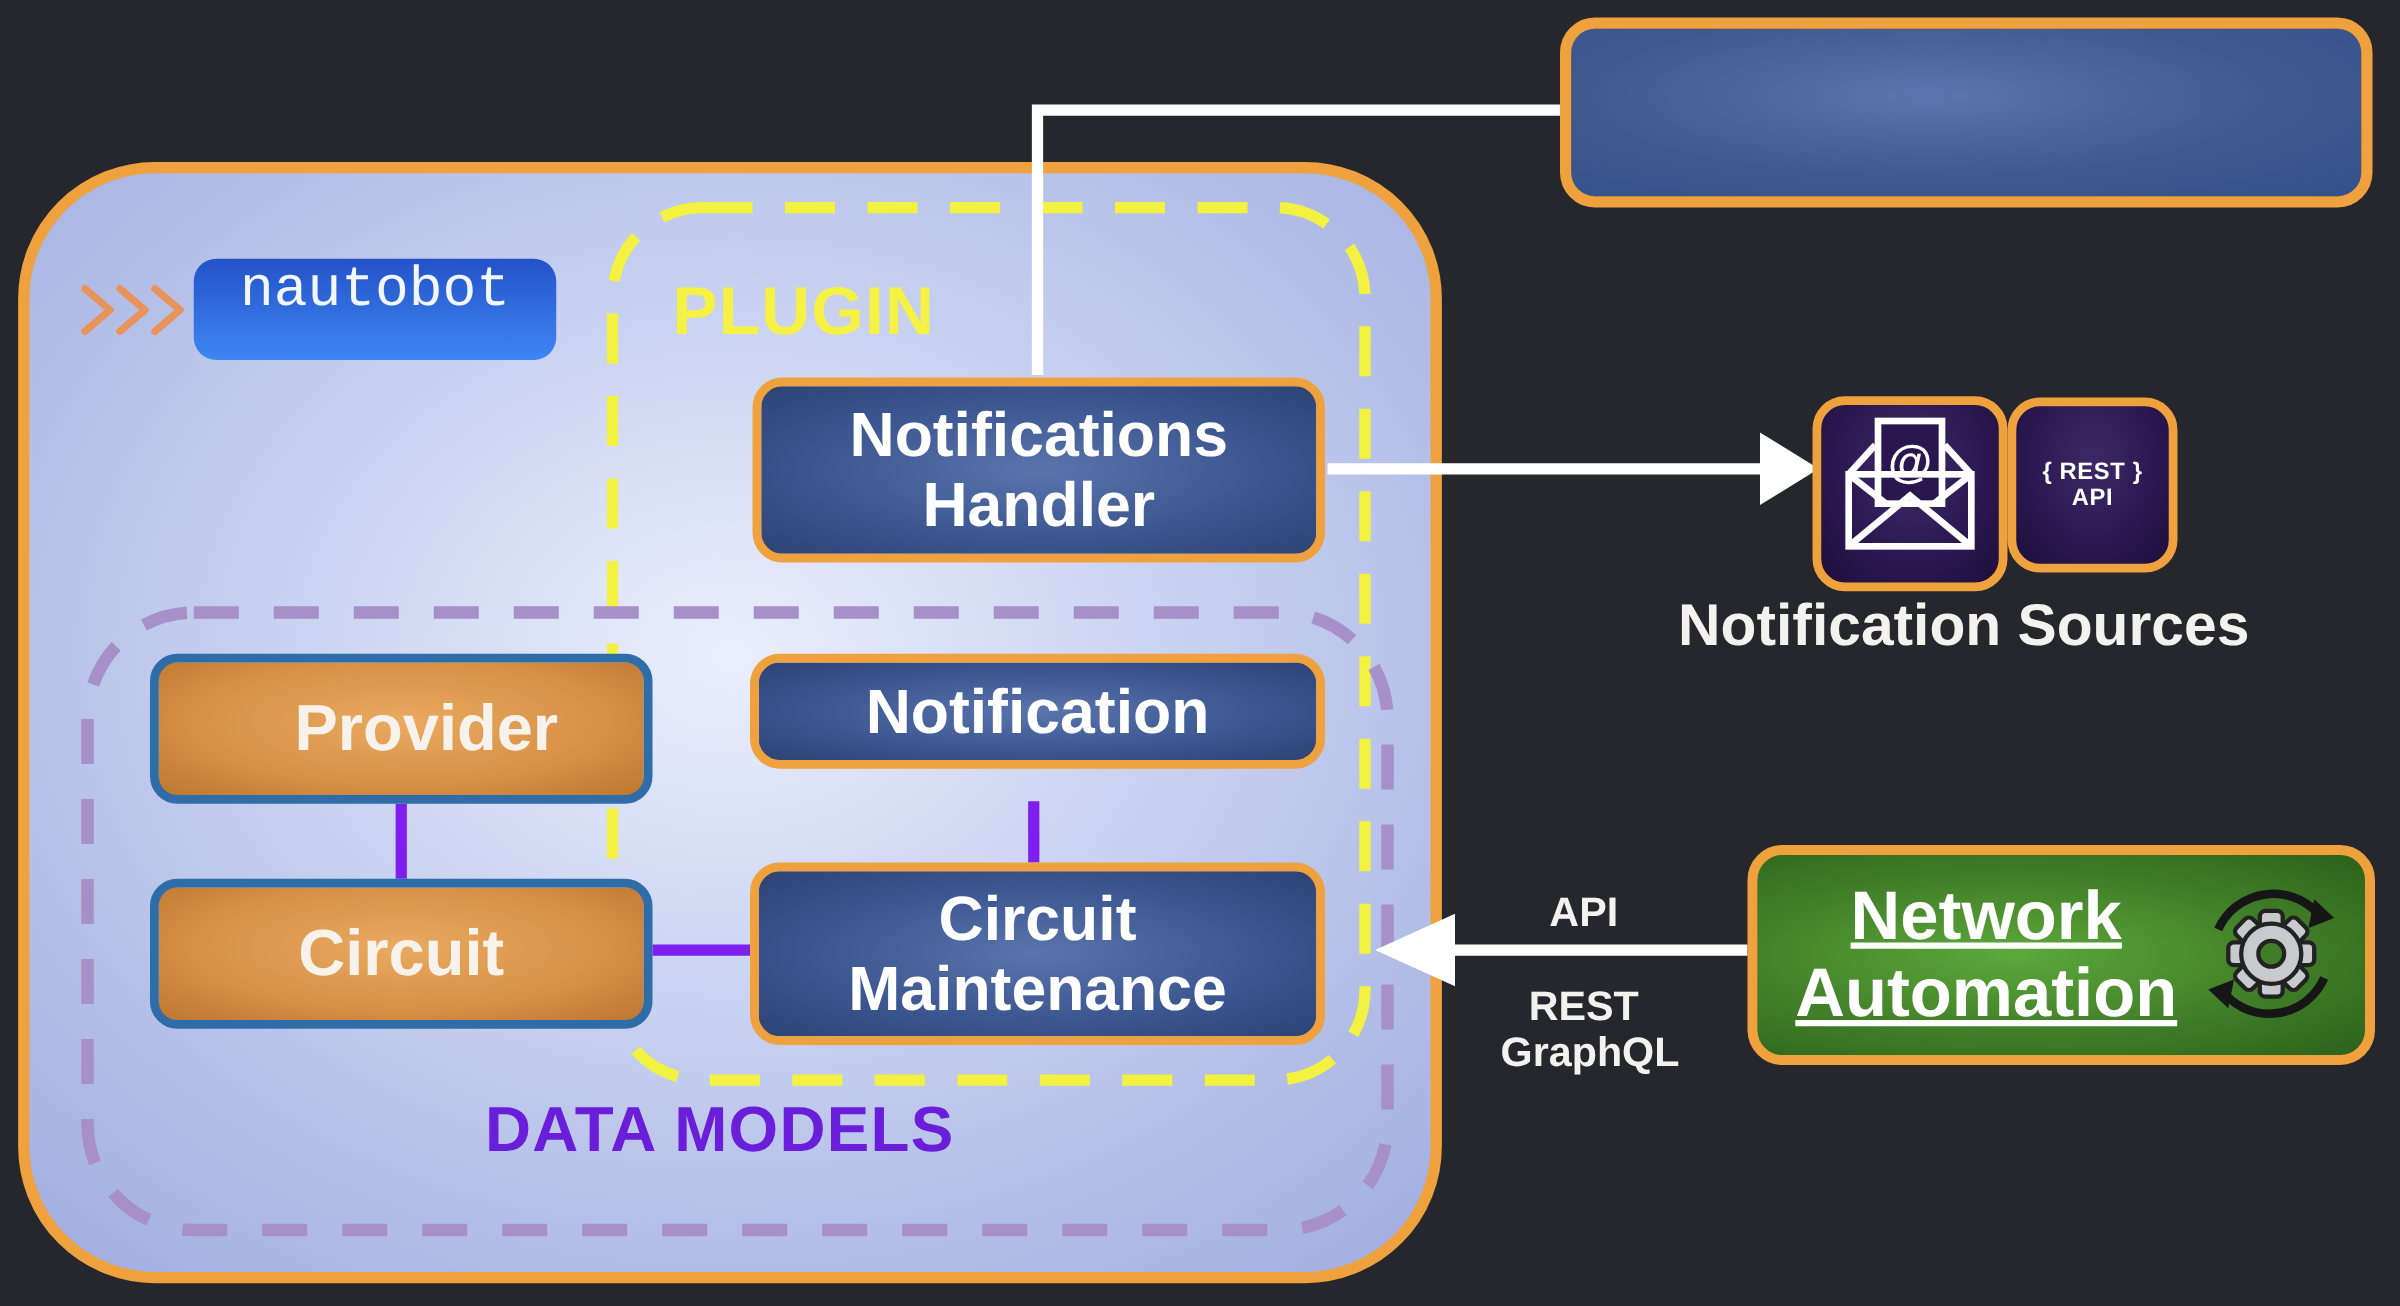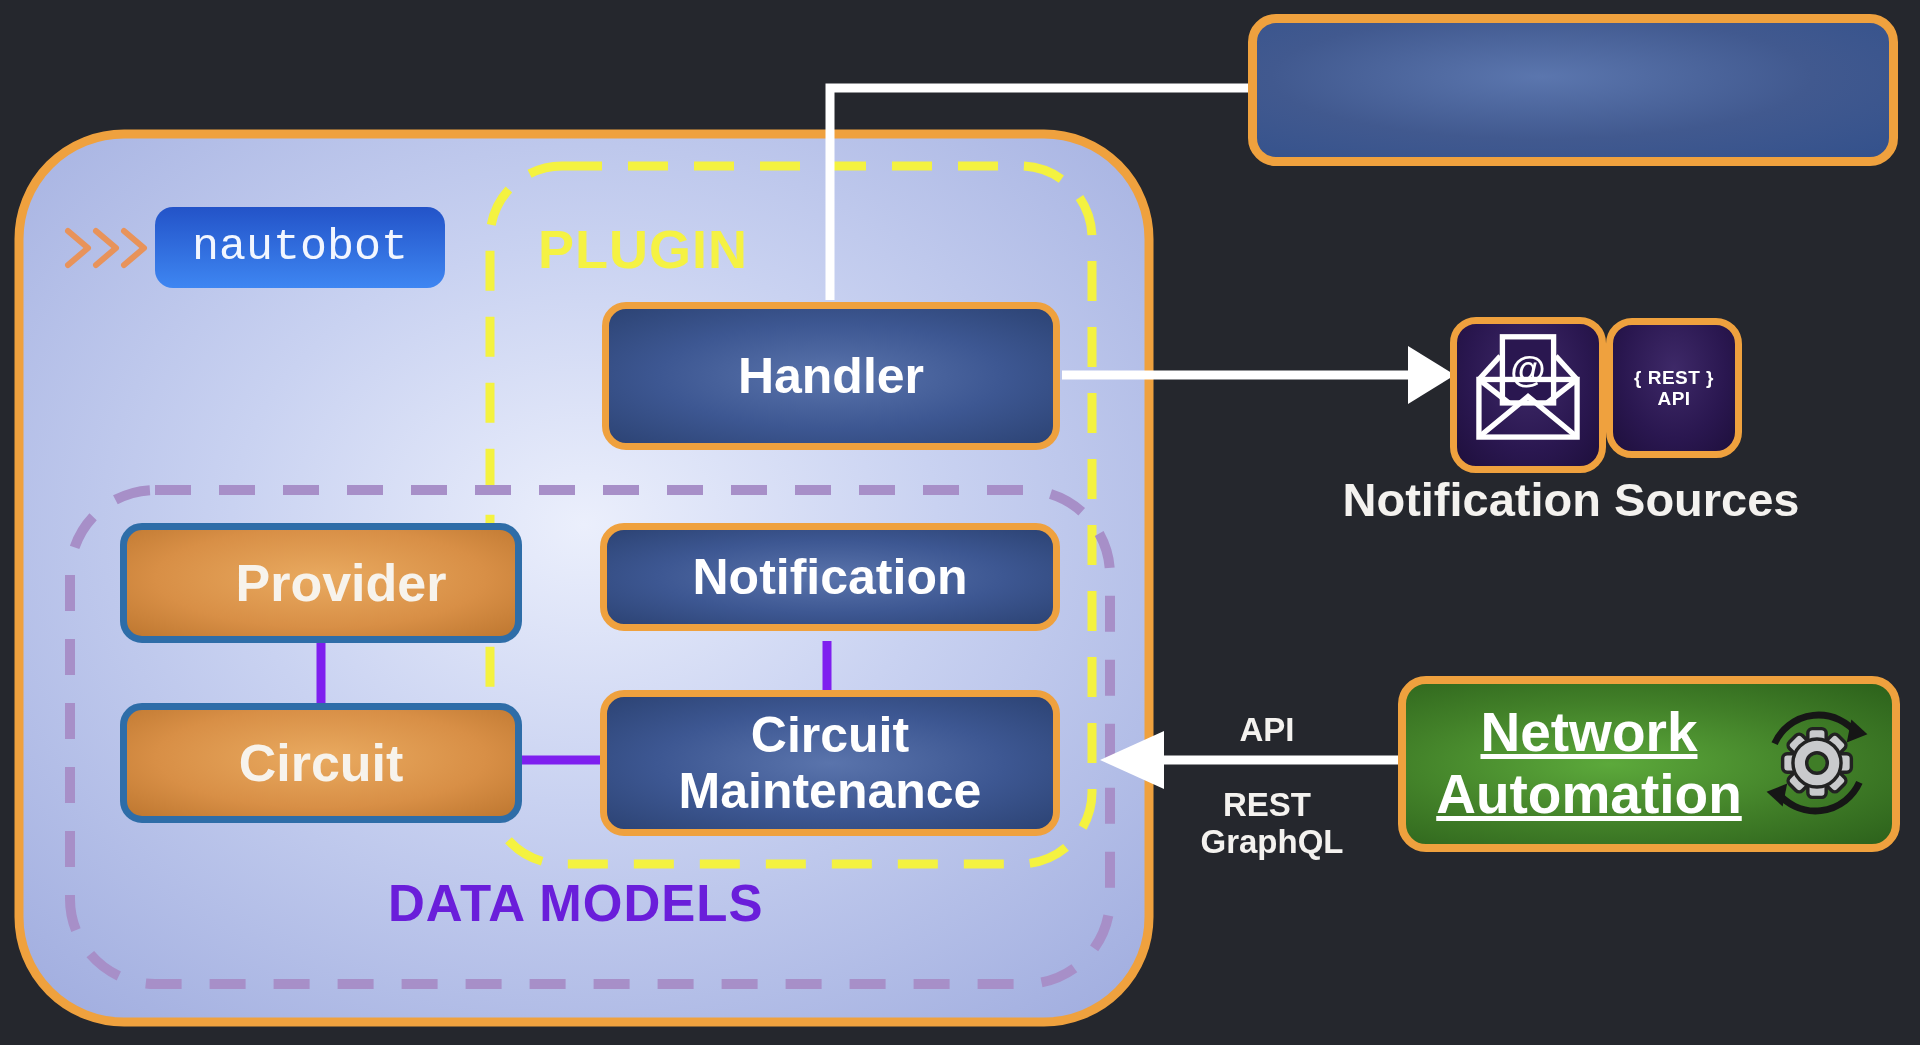--- a/index.html
+++ b/index.html
@@ -27,21 +27,21 @@
              border:8px solid #EFA13E;border-radius:28px;font-size:55px;text-decoration:underline;}
   .green-box .txt{margin-right:120px;}
   
   .icon-tile{background:radial-gradient(ellipse at 50% 35%, #3E2968 0%, #2A1750 60%, #1E0F3C 100%);
              border:7px solid #EFA13E;border-radius:26px;}
   .rest-tile{font-size:19px;letter-spacing:0.5px;}
 
   
   .nautobot{left:155px;top:207px;width:290px;height:81px;border-radius:18px;
             background:linear-gradient(180deg,#2353C8 0%,#3E86F2 100%);
-            display:flex;align-items:center;justify-content:center;
+            display:flex;align-items:flex-start;justify-content:center;
             font-family:"Liberation Mono","DejaVu Sans Mono",monospace;
             font-size:45px;color:#F2F6FF;font-weight:400;}
 
   .region-label{font-weight:bold;}
   .plugin-label{left:538px;top:218px;font-size:54px;color:#F5F243;letter-spacing:1px;}
   .datamodels-label{left:388px;top:874px;font-size:51px;color:#6A1EDA;letter-spacing:1px;}
 
   .centered-label{transform:translateX(-50%);font-weight:bold;color:#F4F2EF;white-space:nowrap;}
   .sources-label{left:1571px;top:472px;font-size:47px;}
   .small-label{font-size:33px;}
@@ -86,24 +86,25 @@
   </svg>
 
   <div class="abs nautobot">
     <span>nautobot</span>
   </div>
 
   <div class="abs region-label datamodels-label">DATA MODELS</div>
   <div class="abs region-label plugin-label">PLUGIN</div>
 
   <div class="abs node blue-box" style="left:602px;top:302px;width:458px;height:148px;">
+    <span>Notifications</span>
     <span>Handler</span>
   </div>
 
-  <div class="abs node blue-box" style="left:600px;top:523px;width:460px;height:108px;">
+  <div class="abs node blue-box" style="left:600px;top:523px;width:460px;height:92px;">
     <span>Notification</span>
   </div>
 
   <div class="abs node blue-box" style="left:600px;top:690px;width:460px;height:146px;">
     <span>Circuit</span>
     <span>Maintenance</span>
   </div>
 
   <div class="abs node orange-box" style="left:120px;top:523px;width:402px;height:120px;padding-left:40px;">
     <span>Provider</span>

